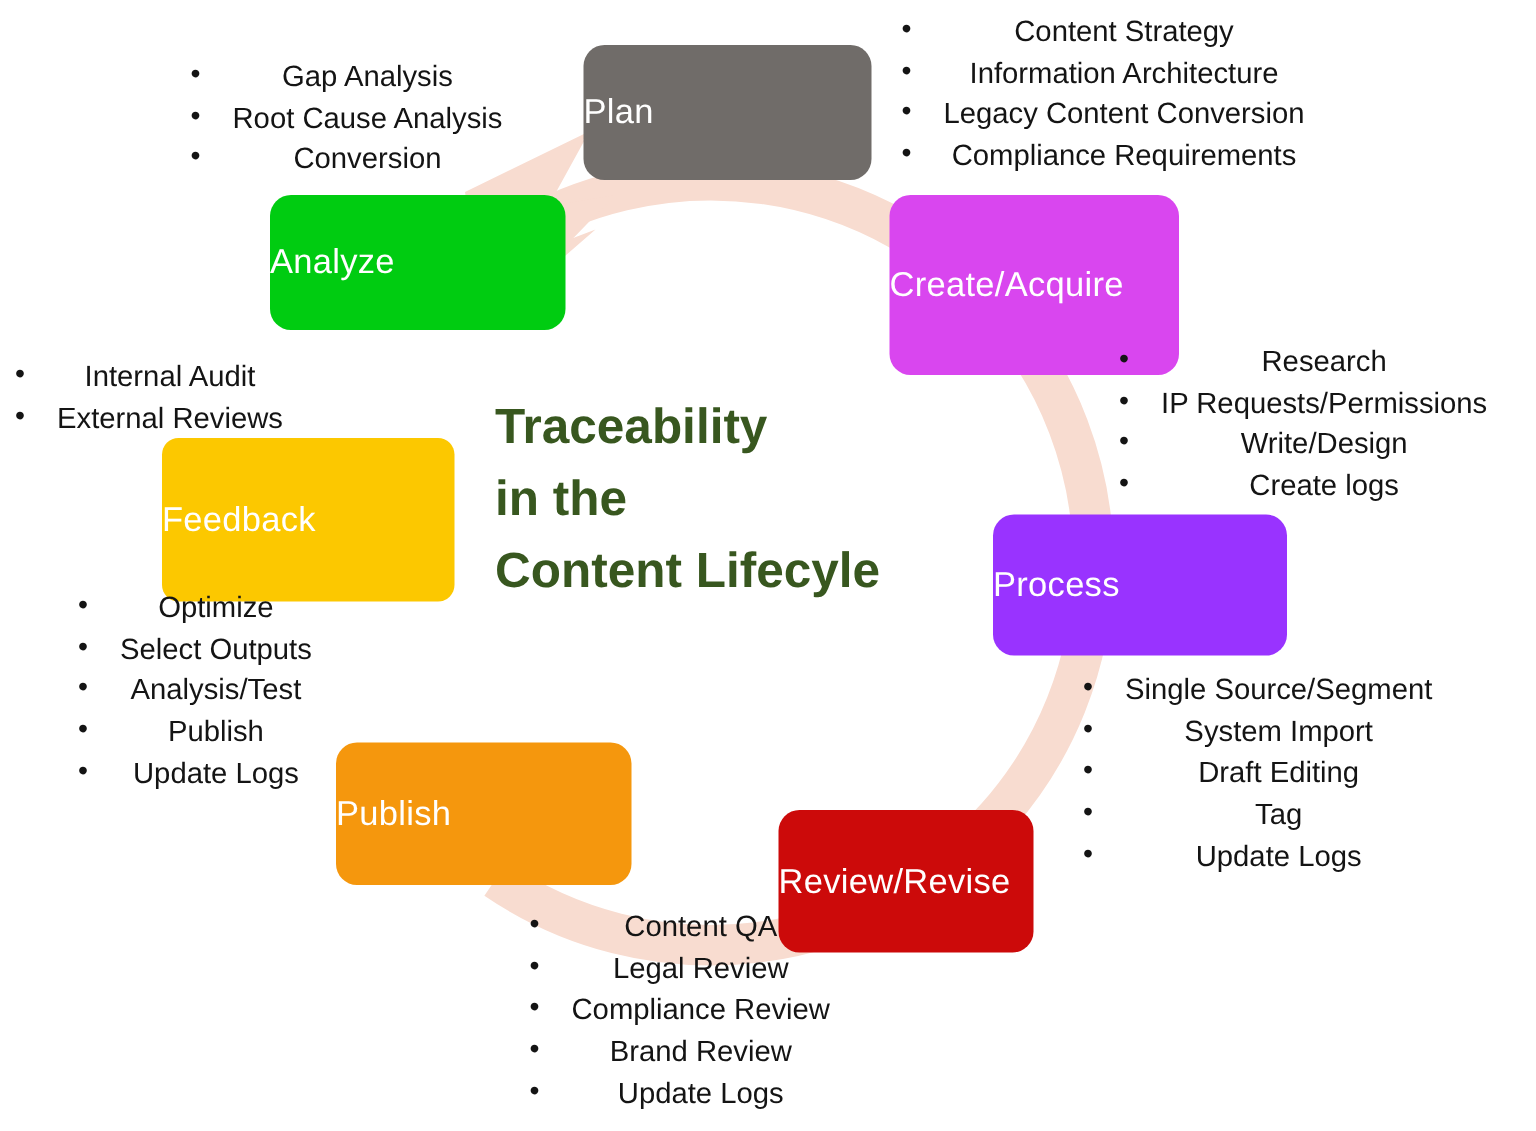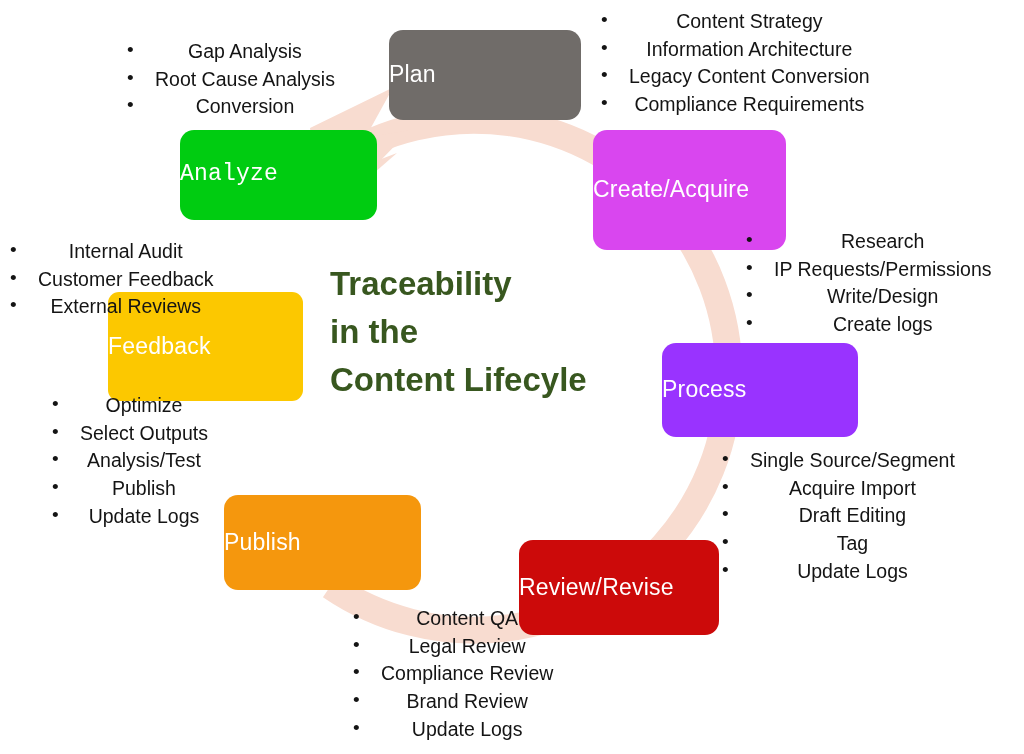--- a/index.html
+++ b/index.html
@@ -98,33 +98,33 @@
   </div>
 
   <div class="stage-box" id="box-create-acquire" style="left:593px; top:130px; width:193px; height:120px; background:#d946ef;">
     <span>Create/Acquire</span>
   </div>
 
   <div class="stage-box" id="box-process" style="left:662px; top:343px; width:196px; height:94px; background:#9933ff;">
     <span>Process</span>
   </div>
 
-  <div class="stage-box" id="box-review-revise" style="left:519px; top:540px; width:200px; height:95px; background:#cc0a0a;">
+  <div class="stage-box" id="box-review-revise" style="left:519px; top:540px; width:170px; height:95px; background:#cc0a0a;">
     <span>Review/Revise</span>
   </div>
 
   <div class="stage-box" id="box-publish" style="left:224px; top:495px; width:197px; height:95px; background:#f5970d;">
     <span>Publish</span>
   </div>
 
   <div class="stage-box" id="box-feedback" style="left:108px; top:292px; width:195px; height:109px; background:#fcc800;border-radius:11px;">
     <span>Feedback</span>
   </div>
 
-  <div class="stage-box" id="box-analyze" style="left:180px; top:130px; width:197px; height:90px; background:#00cc11;font-family:Liberation Mono, monospace;">
+  <div class="stage-box" id="box-analyze" style="left:180px; top:130px; width:197px; height:90px; background:#00cc11;">
     <span>Analyze</span>
   </div>
 
   <div id="center-title">
     <span class="tline">Traceability</span>
     <span class="tline">in the</span>
     <span class="tline">Content Lifecyle</span>
   </div>
 
   <div class="bullets" style="left:122px; top:38px;">
@@ -149,21 +149,21 @@
       <li>Research</li>
       <li>IP Requests/Permissions</li>
       <li>Write/Design</li>
       <li>Create logs</li>
     </ul>
   </div>
 
   <div class="bullets" style="left:717px; top:447px;">
     <ul>
       <li>Single Source/Segment</li>
-      <li>Acquire Import</li>
+      <li>System Import</li>
       <li>Draft Editing</li>
       <li>Tag</li>
       <li>Update Logs</li>
     </ul>
   </div>
 
   <div class="bullets" style="left:348px; top:605px;">
     <ul>
       <li>Content QA</li>
       <li>Legal Review</li>
@@ -179,18 +179,17 @@
       <li>Select Outputs</li>
       <li>Analysis/Test</li>
       <li>Publish</li>
       <li>Update Logs</li>
     </ul>
   </div>
 
   <div class="bullets" style="left:5px; top:198px;margin-top:40px;">
     <ul>
       <li>Internal Audit</li>
-      <li>Customer Feedback</li>
       <li>External Reviews</li>
     </ul>
   </div>
 
 </div>
 
 </body></html>

